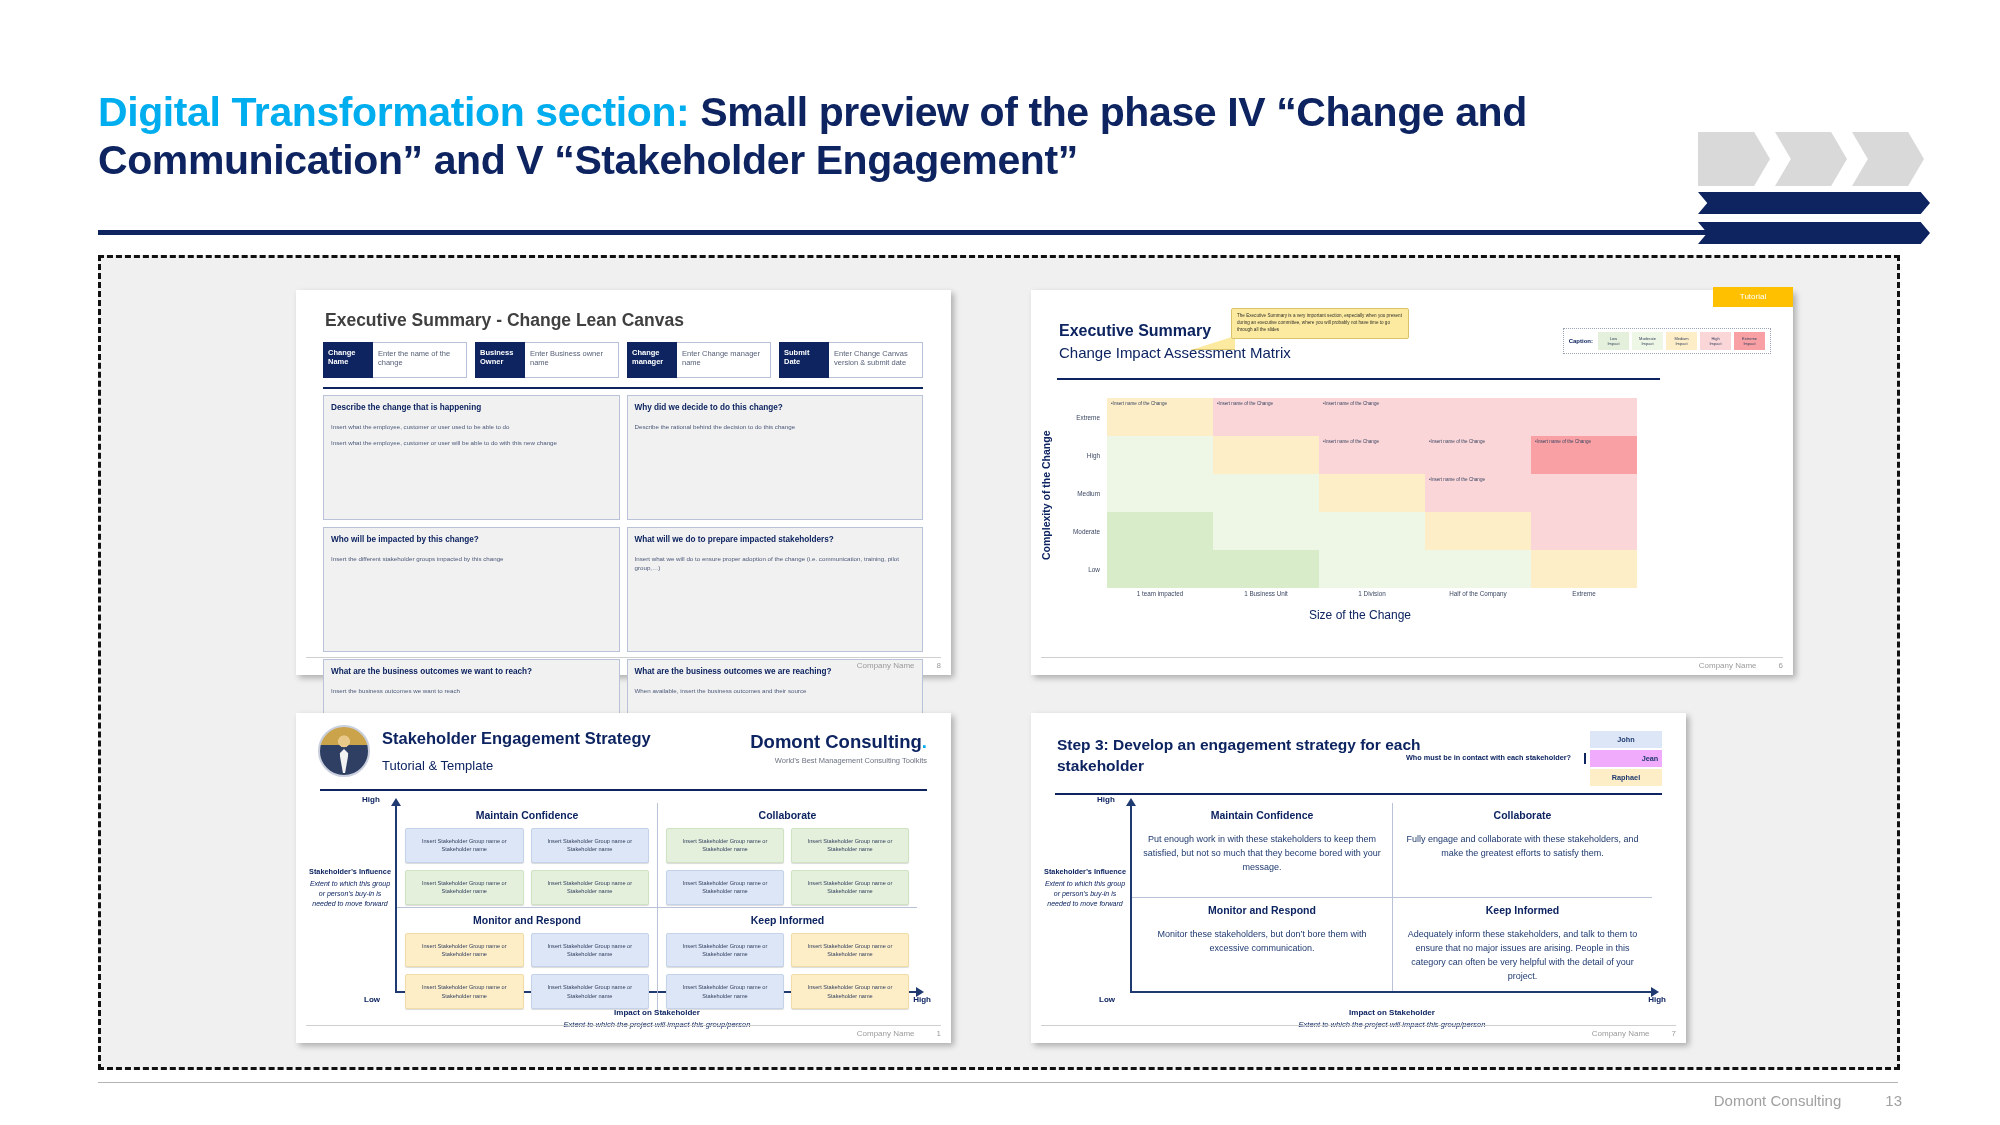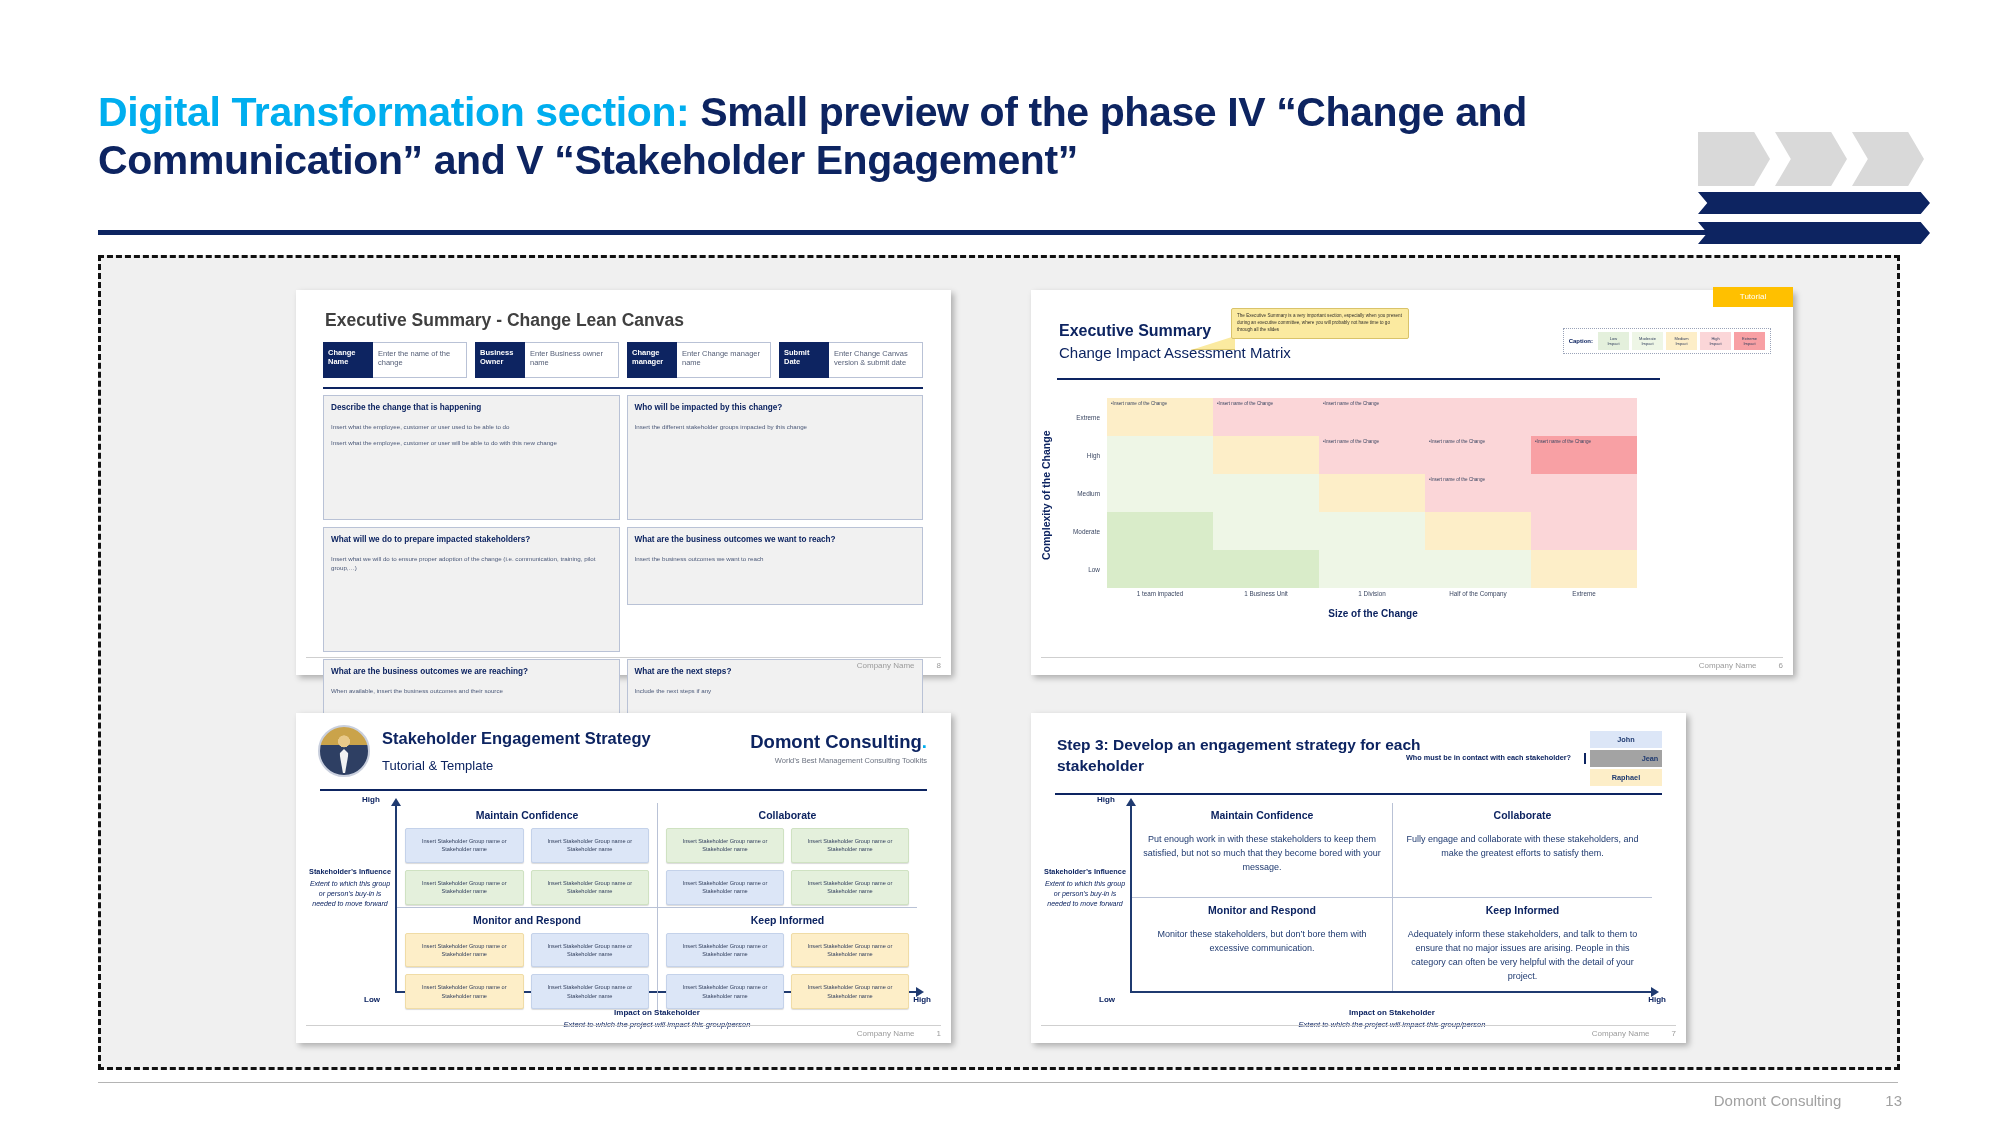--- a/index.html
+++ b/index.html
@@ -126,22 +126,22 @@
   }
   .b-matrix .mc {
     position:relative; font-size:4.6px; color:#3b4762; padding:3px 4px; line-height:1.2;
   }
   .b-xticks {
     position:absolute; left:76px; top:300px; width:530px;
     display:grid; grid-template-columns:repeat(5,1fr);
     font-size:6.3px; color:#3b4762; text-align:center;
   }
   .b-xlab {
-    position:absolute; left:77px; top:318px; width:530px; text-align:center;
-    font-size:10px; font-weight:bold; color:#0d2461;
+    position:absolute; left:64px; top:318px; width:530px; text-align:center;
+    font-size:12px; font-weight:normal; color:#0d2461;
   }
 
   
   #cardC { left:195px; top:455px; width:655px; height:330px; }
   .c-head { position:absolute; left:22px; top:12px; display:flex; align-items:center; gap:12px; }
   .avatar {
     width:52px; height:52px; border-radius:50%;
     background:
       radial-gradient(circle at 50% 30%, #e8c98a 0 14%, rgba(0,0,0,0) 15%),
       linear-gradient(#caa34a 0 38%, #2e3f63 38% 100%);
@@ -258,20 +258,24 @@
           <div class="meta-key">Submit Date</div>
           <div class="meta-val">Enter Change Canvas version &amp; submit date</div>
         </div>
       </div>
     <div class="a-rule"></div>
     <div class="a-grid" id="a-grid">
         <div class="a-cell ">
           <h4>Describe the change that is happening</h4>
           <p>Insert what the employee, customer or user used to be able to do</p>
           <p>Insert what the employee, customer or user will be able to do with this new change</p>
+        </div>
+        <div class="a-cell ">
+          <h4>Why did we decide to do this change?</h4>
+          <p>Describe the rational behind the decision to do this change</p>
         </div>
         <div class="a-cell ">
           <h4>Who will be impacted by this change?</h4>
           <p>Insert the different stakeholder groups impacted by this change</p>
         </div>
         <div class="a-cell ">
           <h4>What will we do to prepare impacted stakeholders?</h4>
           <p>Insert what we will do to ensure proper adoption of the change (i.e. communication, training, pilot group,…)</p>
         </div>
         <div class="a-cell row2">
@@ -445,21 +449,21 @@
       <span>1</span>
     </div>
   </div>
 
   <div class="card" id="cardD">
     <div class="d-title">Step 3: Develop an engagement strategy for each stakeholder</div>
     <div class="who-box">
       <div class="who-q">Who must be in contact with each stakeholder?</div>
       <div class="who-list" id="d-who">
           <div class="who-item" style="background: rgb(220, 230, 247);">John</div>
-          <div class="who-item" style="background: #a3a3a3; padding-left: 48px;">Jean</div>
+          <div class="who-item" style="background: #f0abfc; padding-left: 48px;">Jean</div>
           <div class="who-item" style="background: rgb(253, 238, 200);">Raphael</div>
         </div>
     </div>
     <div class="d-rule"></div>
     <div class="q-wrap">
       <div class="lbl-high-y">High</div>
       <div class="q-axis-y"></div>
       <div class="q-axis-x"></div>
       <div class="lbl-low-x">Low</div>
       <div class="lbl-high-x">High</div>

